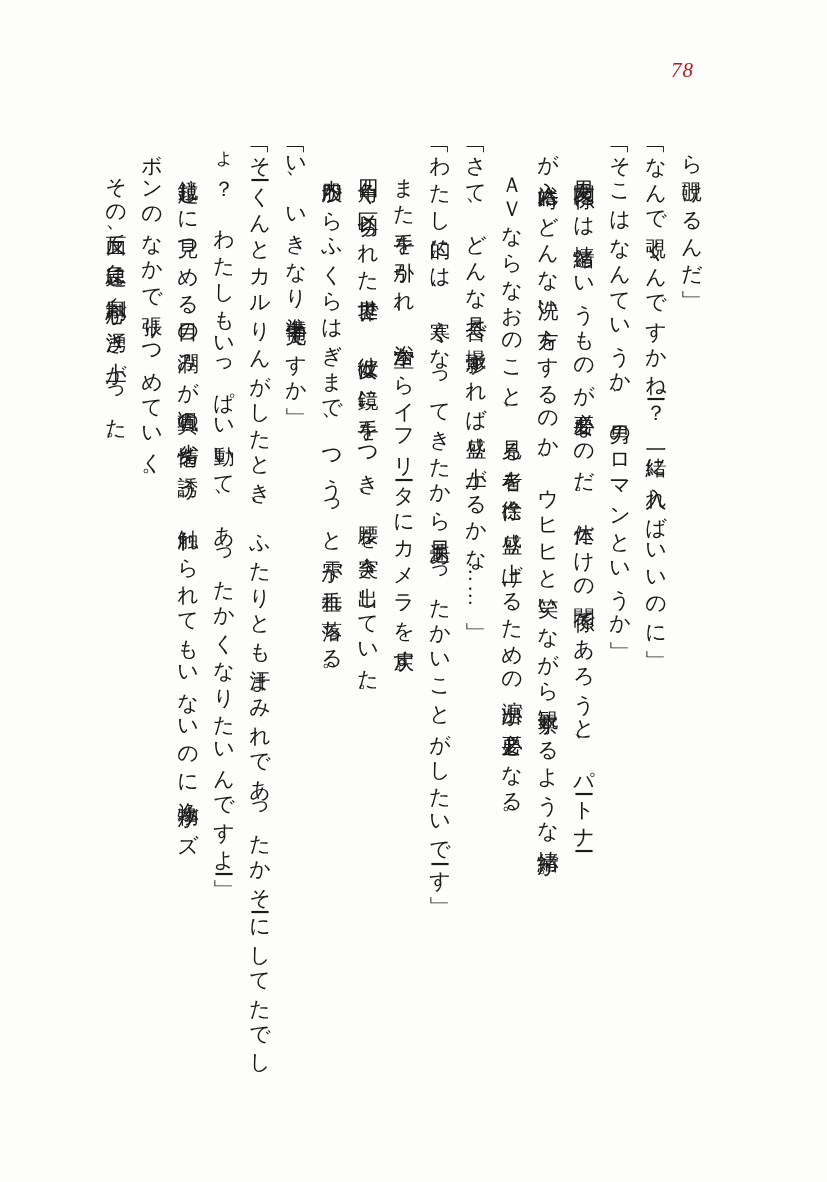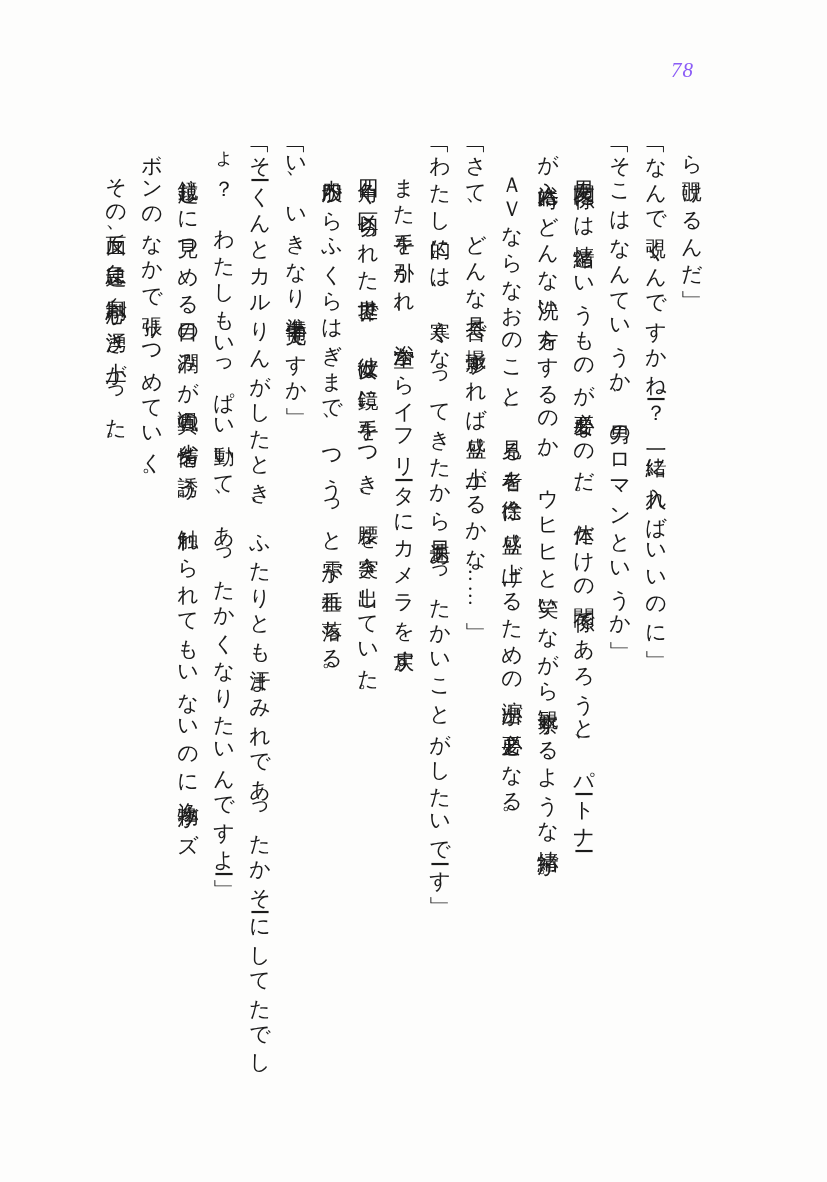--- a/index.html
+++ b/index.html
@@ -17,21 +17,21 @@
   .book-page {
     position: absolute;
     inset: 0;
   }
   .page-number {
     position: absolute;
     top: 60px;
     right: 133px;
     font-style: italic;
     font-size: 21px;
-    color: #8b5cf6;
+    color: #b91c1c;
     letter-spacing: 1px;
     line-height: 1;
   }
   .text-block {
     position: absolute;
     top: 139px;
     right: 117px;
     height: 925px;
     writing-mode: vertical-rl;
     text-orientation: mixed;

